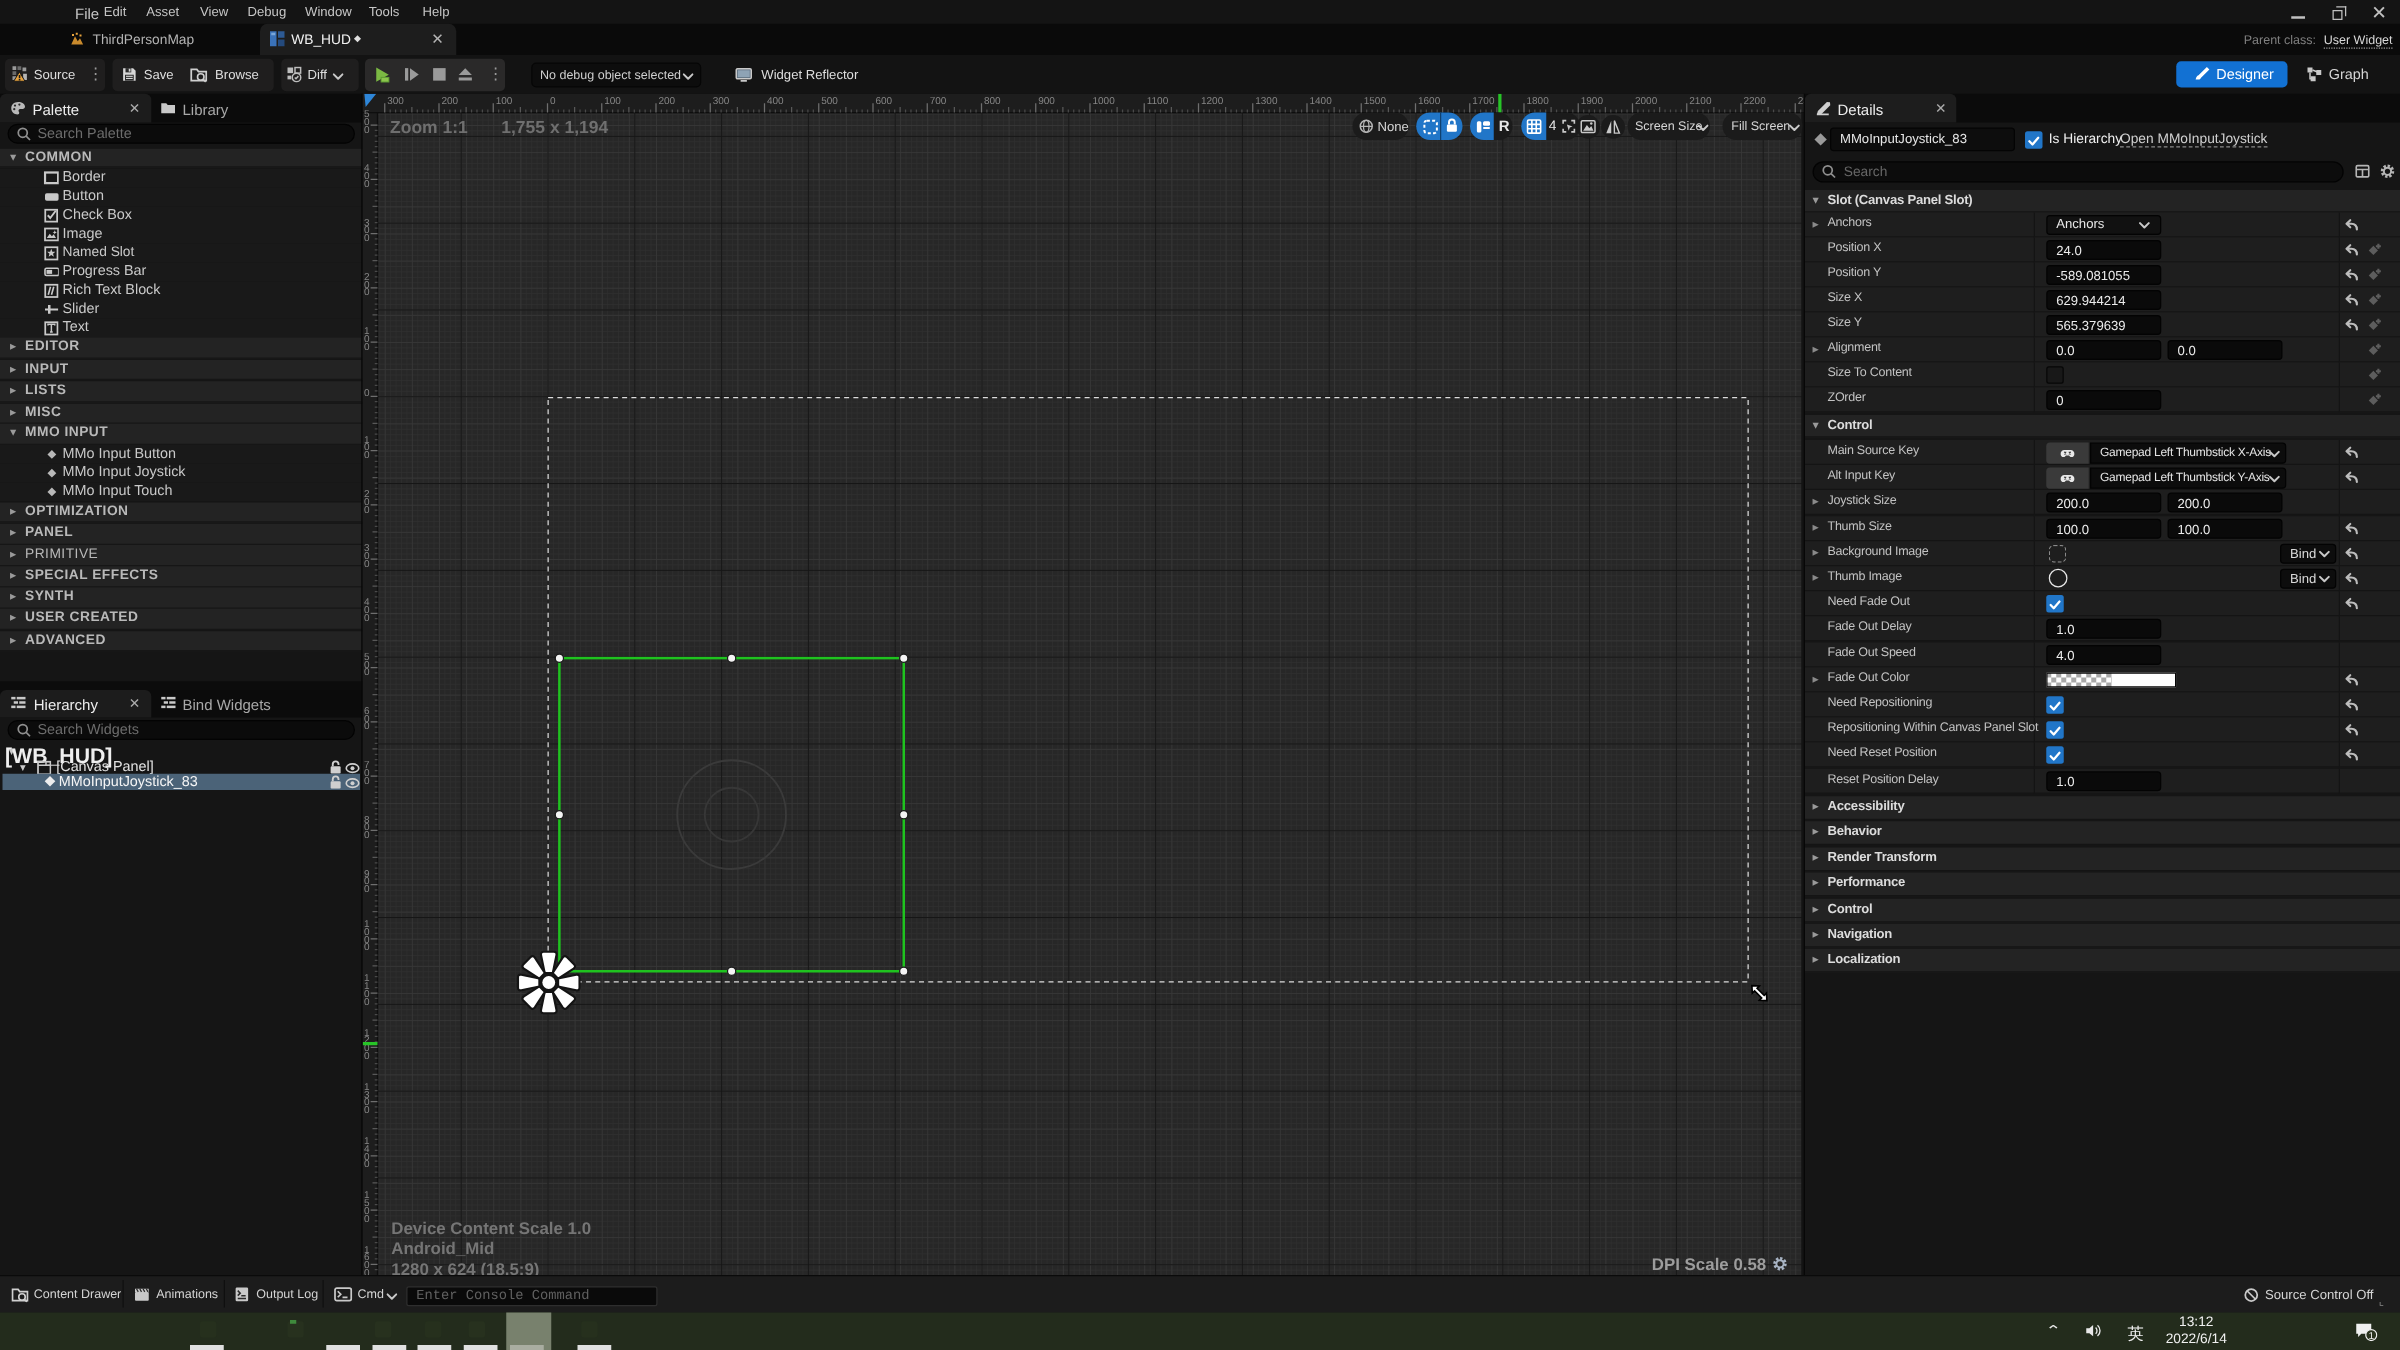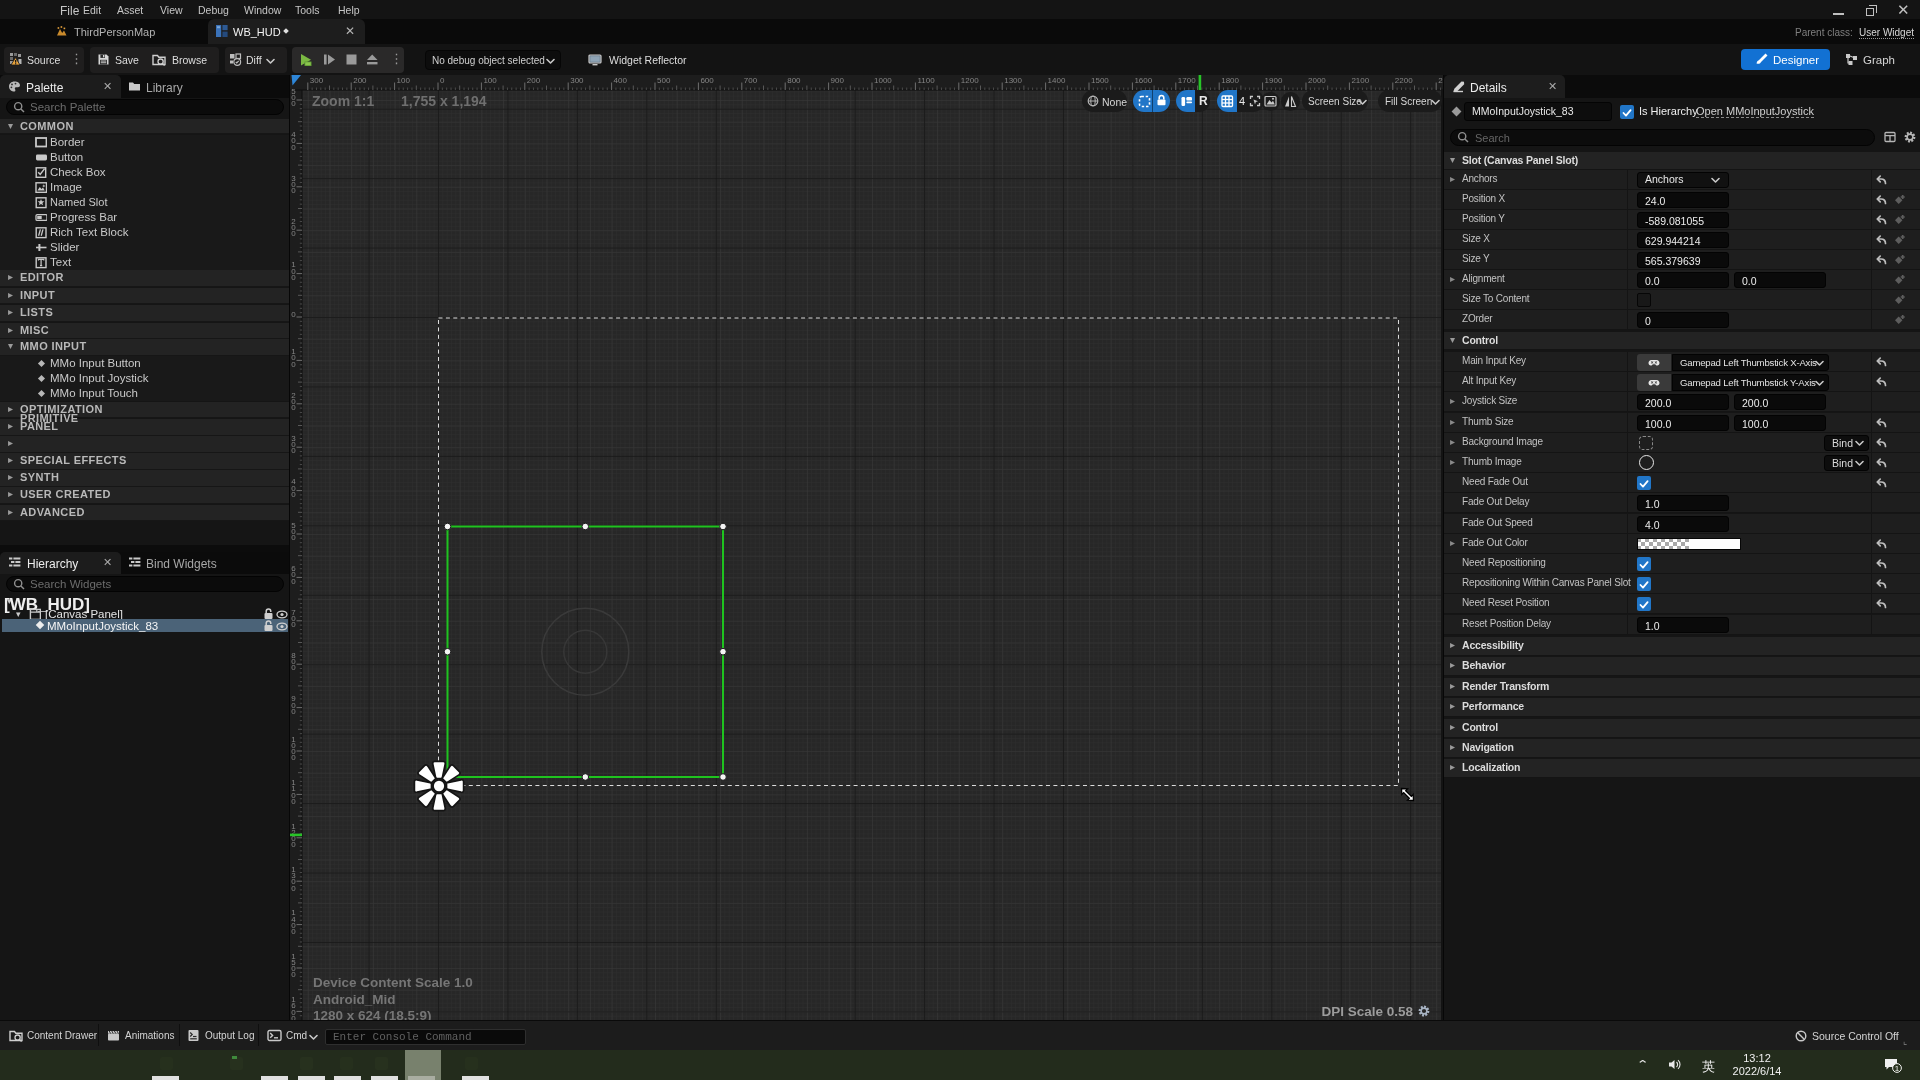--- a/index.html
+++ b/index.html
@@ -419,21 +419,21 @@
 <div class="abs" style="left:39px;top:391px;width:5px;height:5px;background:#b8b8b8;transform:rotate(45deg)"></div>
 <div class="txt" style="left:50px;top:387px;font-size:11.5px;color:#c9c9c9">MMo Input Touch</div>
 <div class="abs" style="left:0px;top:401.5px;width:290px;height:16.5px;background:#232323;border-bottom:1px solid #161616"></div>
     <div class="txt" style="left:8px;top:402.5px;font-size:10px;color:#9a9a9a">▸</div>
     <div class="txt" style="left:20px;top:402.5px;font-size:11px;font-weight:bold;color:#b9b9b9;letter-spacing:0.4px">OPTIMIZATION</div>
 <div class="abs" style="left:0px;top:419px;width:290px;height:16.5px;background:#232323;border-bottom:1px solid #161616"></div>
     <div class="txt" style="left:8px;top:420.0px;font-size:10px;color:#9a9a9a">▸</div>
     <div class="txt" style="left:20px;top:420.0px;font-size:11px;font-weight:bold;color:#b9b9b9;letter-spacing:0.4px">PANEL</div>
 <div class="abs" style="left:0px;top:436px;width:290px;height:16.5px;background:#232323;border-bottom:1px solid #161616"></div>
     <div class="txt" style="left:8px;top:437.0px;font-size:10px;color:#9a9a9a">▸</div>
-    <div class="txt" style="left:20px;top:412px;font-size:11px;font-weight:bold;color:#b9b9b9;letter-spacing:0.4px">PRIMITIVE</div>
+    <div class="txt" style="left:20px;top:437.0px;font-size:11px;font-weight:normal;color:#b9b9b9;letter-spacing:0.4px">PRIMITIVE</div>
 <div class="abs" style="left:0px;top:453px;width:290px;height:16.5px;background:#232323;border-bottom:1px solid #161616"></div>
     <div class="txt" style="left:8px;top:454.0px;font-size:10px;color:#9a9a9a">▸</div>
     <div class="txt" style="left:20px;top:454.0px;font-size:11px;font-weight:bold;color:#b9b9b9;letter-spacing:0.4px">SPECIAL EFFECTS</div>
 <div class="abs" style="left:0px;top:470px;width:290px;height:16.5px;background:#232323;border-bottom:1px solid #161616"></div>
     <div class="txt" style="left:8px;top:471.0px;font-size:10px;color:#9a9a9a">▸</div>
     <div class="txt" style="left:20px;top:471.0px;font-size:11px;font-weight:bold;color:#b9b9b9;letter-spacing:0.4px">SYNTH</div>
 <div class="abs" style="left:0px;top:487px;width:290px;height:16.5px;background:#232323;border-bottom:1px solid #161616"></div>
     <div class="txt" style="left:8px;top:488.0px;font-size:10px;color:#9a9a9a">▸</div>
     <div class="txt" style="left:20px;top:488.0px;font-size:11px;font-weight:bold;color:#b9b9b9;letter-spacing:0.4px">USER CREATED</div>
 <div class="abs" style="left:0px;top:504.5px;width:290px;height:16.5px;background:#232323;border-bottom:1px solid #161616"></div>
@@ -1225,21 +1225,21 @@
 <div class="abs" style="left:1637px;top:312px;width:92px;height:16px;background:#0a0a0a;border:1px solid #030303;border-radius:3px;padding-left:7px;font-size:10.5px;color:#ececec;line-height:16px;white-space:nowrap;overflow:hidden">0</div>
 <svg class="abs" style="left:1894px;top:314px" width="12" height="12" viewBox="0 0 12 12">
       <use href="#i-diamondplus"></use>
     </svg>
 <div class="abs" style="left:1444px;top:332px;width:476px;height:18px;background:#232323;border-bottom:1px solid #141414"></div>
     <div class="txt" style="left:1450px;top:334px;font-size:10px;color:#9a9a9a">▾</div>
     <div class="txt" style="left:1462px;top:334px;font-size:10.5px;font-weight:bold;letter-spacing:-0.2px;color:#dcdcdc">Control</div>
 <div class="abs" style="left:1444px;top:352.0px;width:476px;height:20px;background:#1e1e1e;border-bottom:1px solid #141414"></div>
 <div class="abs" style="left:1627px;top:352.0px;width:1px;height:20px;background:#141414"></div>
 <div class="abs" style="left:1871px;top:352.0px;width:1px;height:20px;background:#141414"></div>
-<div class="txt" style="left:1462px;top:355.0px;font-size:10px;letter-spacing:-0.2px;color:#c2c2c2">Main Input Key</div>
+<div class="txt" style="left:1462px;top:355.0px;font-size:10px;letter-spacing:-0.2px;color:#c2c2c2">Main Source Key</div>
 <div class="abs" style="left:1444px;top:372.2px;width:476px;height:20px;background:#1e1e1e;border-bottom:1px solid #141414"></div>
 <div class="abs" style="left:1627px;top:372.2px;width:1px;height:20px;background:#141414"></div>
 <div class="abs" style="left:1871px;top:372.2px;width:1px;height:20px;background:#141414"></div>
 <div class="txt" style="left:1462px;top:375.2px;font-size:10px;letter-spacing:-0.2px;color:#c2c2c2">Alt Input Key</div>
 <div class="abs" style="left:1444px;top:392.4px;width:476px;height:20px;background:#1e1e1e;border-bottom:1px solid #141414"></div>
 <div class="abs" style="left:1627px;top:392.4px;width:1px;height:20px;background:#141414"></div>
 <div class="abs" style="left:1871px;top:392.4px;width:1px;height:20px;background:#141414"></div>
 <div class="txt" style="left:1450px;top:395.4px;font-size:10px;color:#8a8a8a">▸</div>
 <div class="txt" style="left:1462px;top:395.4px;font-size:10px;letter-spacing:-0.2px;color:#c2c2c2">Joystick Size</div>
 <div class="abs" style="left:1444px;top:412.6px;width:476px;height:20px;background:#1e1e1e;border-bottom:1px solid #141414"></div>

